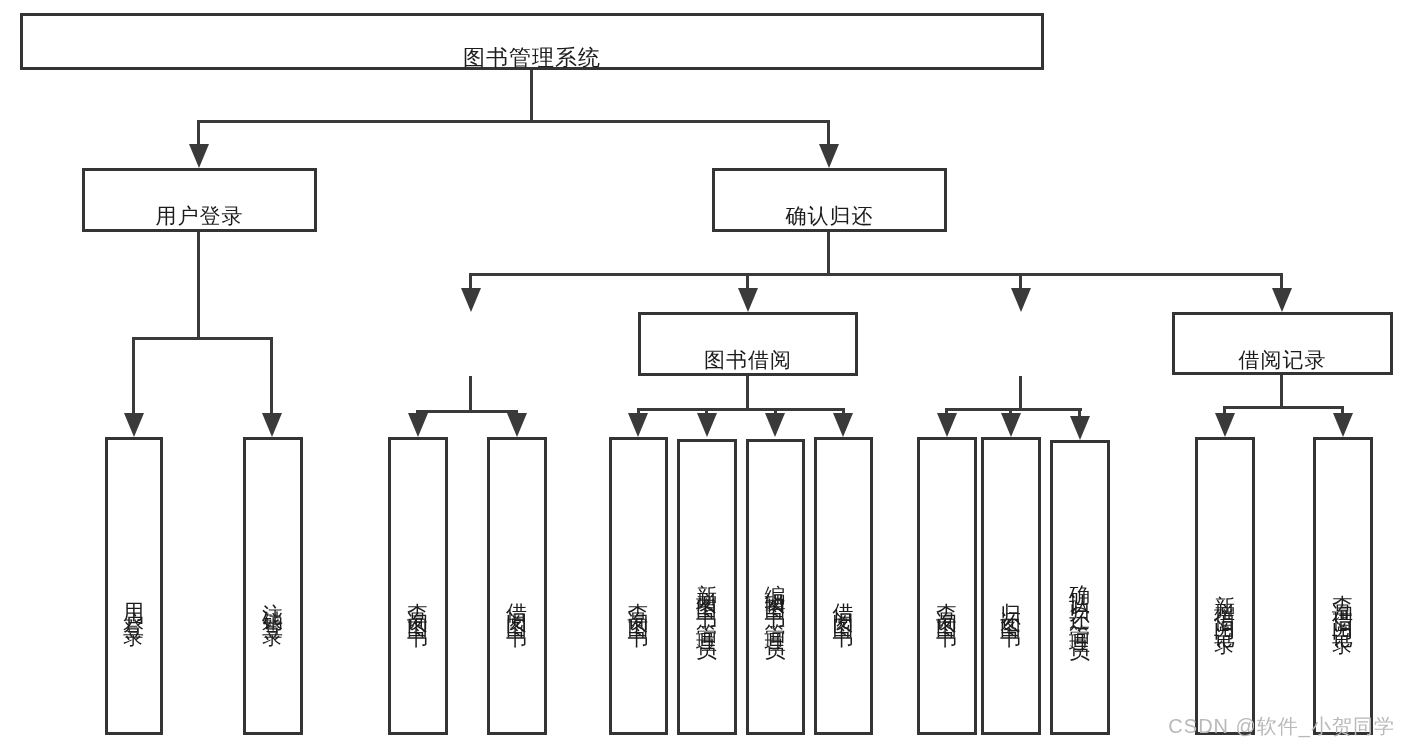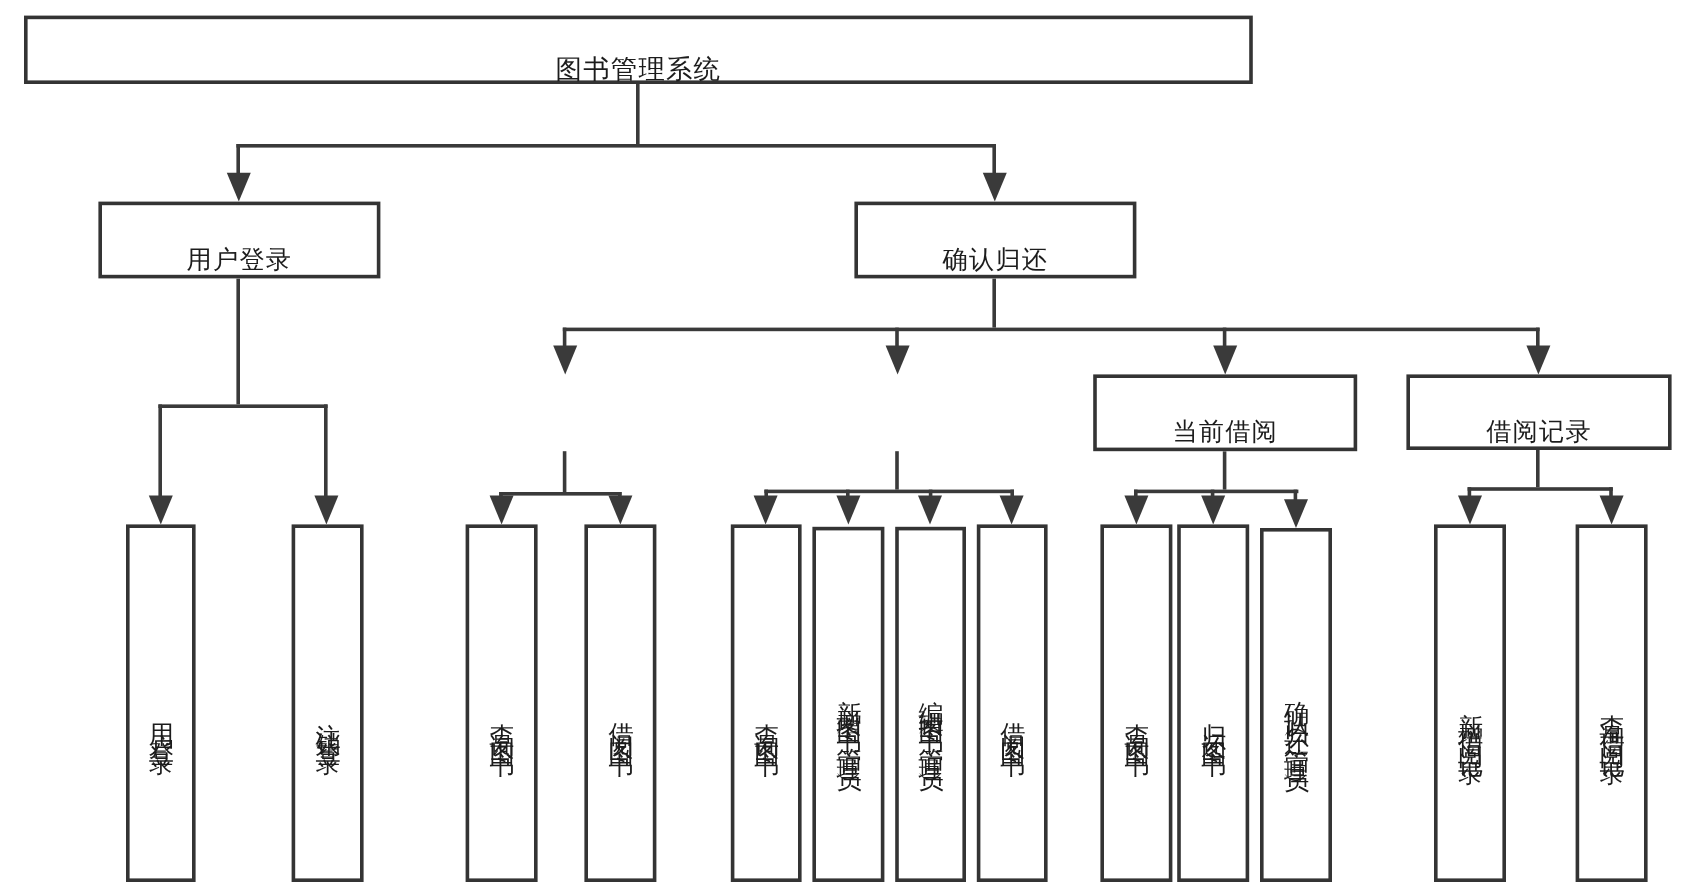--- a/index.html
+++ b/index.html
@@ -105,22 +105,22 @@
   <div class="hline" style="left:469px;top:273px;width:814px"></div>
   <div class="vline" style="left:469px;top:273px;height:18px"></div>
   <div class="arrow" style="left:461px;top:288px"></div>
   <div class="vline" style="left:746px;top:273px;height:18px"></div>
   <div class="arrow" style="left:738px;top:288px"></div>
   <div class="vline" style="left:1019px;top:273px;height:18px"></div>
   <div class="arrow" style="left:1011px;top:288px"></div>
   <div class="vline" style="left:1280px;top:273px;height:18px"></div>
   <div class="arrow" style="left:1272px;top:288px"></div>
 
-  <div class="node" style="left:911px;top:312px;width:220px;height:64px">
-    <span class="lbl">当前借阅</span>
+  <div class="node" style="left:638px;top:312px;width:220px;height:64px">
+    <span class="lbl">图书借阅</span>
   </div>
   <div class="node" style="left:1172px;top:312px;width:221px;height:63px">
     <span class="lbl">借阅记录</span>
   </div>
 
   <div class="vline" style="left:469px;top:376px;height:34px"></div>
   <div class="hline" style="left:416px;top:410px;width:102px"></div>
   <div class="vline" style="left:416px;top:410px;height:8px"></div>
   <div class="arrow" style="left:408px;top:413px"></div>
   <div class="vline" style="left:515px;top:410px;height:8px"></div>
@@ -190,14 +190,15 @@
     <span class="lbl">确认归还（管理员）</span>
   </div>
 
   <div class="node node--v" style="left:1195px;top:437px;width:60px;height:298px">
     <span class="lbl">新增借阅记录</span>
   </div>
   <div class="node node--v" style="left:1313px;top:437px;width:60px;height:298px">
     <span class="lbl">查询借阅记录</span>
   </div>
 
+  <div class="watermark">CSDN @软件_小贺同学</div>
 
 </div>
 
 </body></html>

